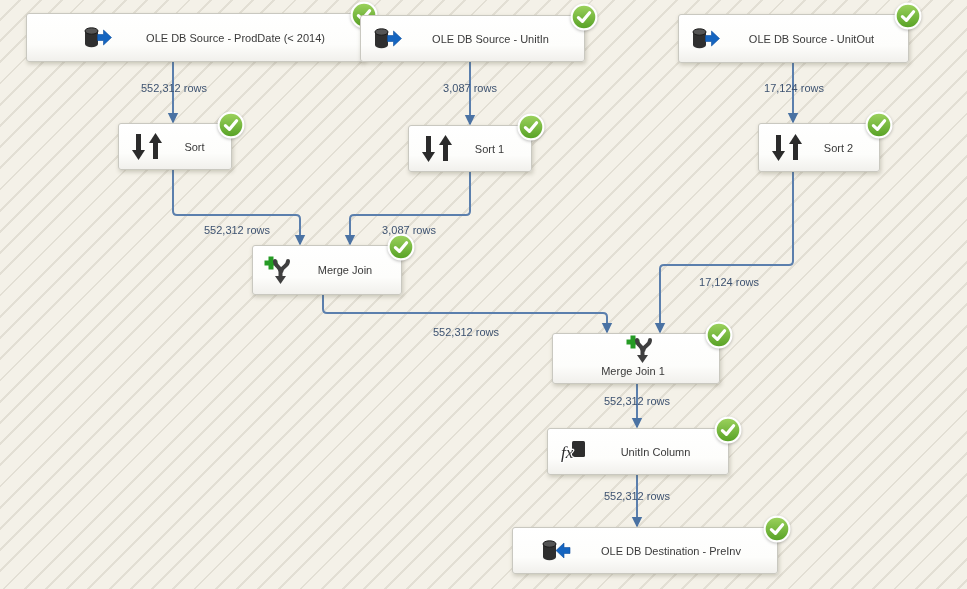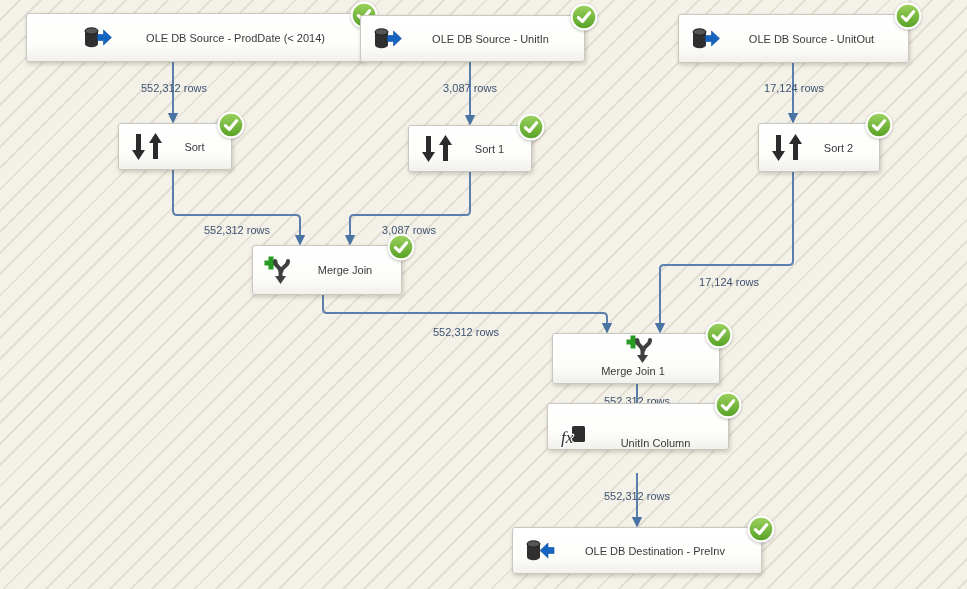--- a/index.html
+++ b/index.html
@@ -202,36 +202,36 @@
           </svg>
         </span>
         <span class="label">Merge Join 1</span>
         <span class="badge">
           <svg width="28" height="28" viewBox="0 0 28 28">
             <circle cx="14" cy="14" r="12.4" fill="url(#gradGreen)" stroke="#ffffff" stroke-width="2.2"></circle>
             <path d="M8.4,14.6 L12.4,18.4 L19.6,9.8" fill="none" stroke="#ffffff" stroke-width="3.2" stroke-linecap="round" stroke-linejoin="round"></path>
           </svg>
         </span>
       </div>
-      <div class="node" style="left: 547px; top: 403px; width: 180px; height: 45px; align-items: flex-end;">
+      <div class="node" style="left: 547px; top: 428px; width: 180px; height: 45px;">
         <span class="icon">
           <svg width="30" height="24" viewBox="0 0 30 24">
             <rect x="13" y="1" width="13" height="16" rx="1.5" fill="#2e2e2e"></rect>
             <text x="2" y="18" font-style="italic" font-family="Liberation Serif,serif" font-size="17" fill="#2e2e2e" stroke="#ffffff" stroke-width="2.4" paint-order="stroke">fx</text>
           </svg>
         </span>
         <span class="label">UnitIn Column</span>
         <span class="badge">
           <svg width="28" height="28" viewBox="0 0 28 28">
             <circle cx="14" cy="14" r="12.4" fill="url(#gradGreen)" stroke="#ffffff" stroke-width="2.2"></circle>
             <path d="M8.4,14.6 L12.4,18.4 L19.6,9.8" fill="none" stroke="#ffffff" stroke-width="3.2" stroke-linecap="round" stroke-linejoin="round"></path>
           </svg>
         </span>
       </div>
-      <div class="node" style="left: 512px; top: 527px; width: 248px; height: 45px;">
+      <div class="node" style="left: 512px; top: 527px; width: 248px; height: 45px; padding-left: 16px;">
         <span class="icon">
           <svg width="31" height="25" viewBox="0 0 31 25">
             <ellipse cx="9.5" cy="19" rx="6.5" ry="3.2" fill="#2f2f2f"></ellipse>
             <rect x="3" y="6" width="13" height="13" fill="#2f2f2f"></rect>
             <ellipse cx="9.5" cy="6" rx="6.5" ry="3.2" fill="#555" stroke="#1c1c1c" stroke-width="1"></ellipse>
             <path d="M30,9.5 h-6 v-4.5 l-8,7.5 8,7.5 v-4.5 h6 z" fill="#1565c0" stroke="#0d4f9e" stroke-width="0.6"></path>
           </svg>
         </span>
         <span class="label">OLE DB Destination - PreInv</span>
         <span class="badge">

